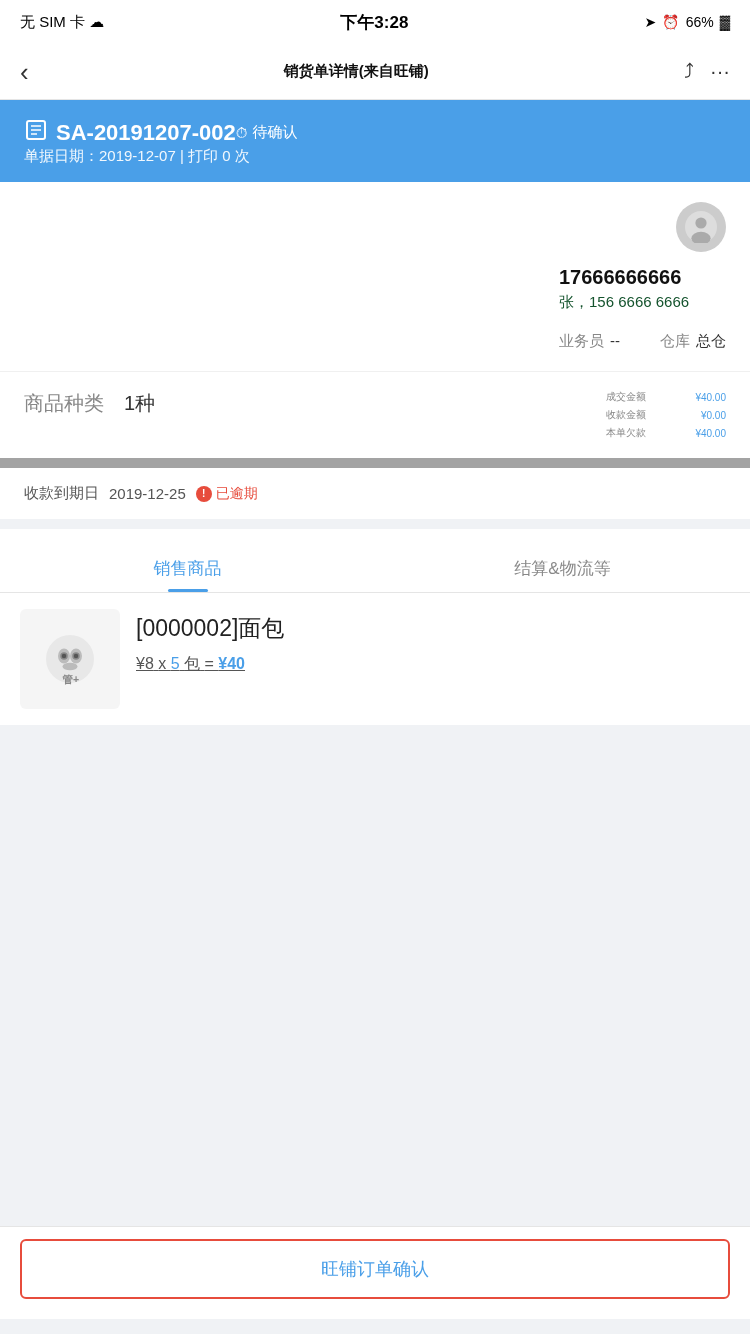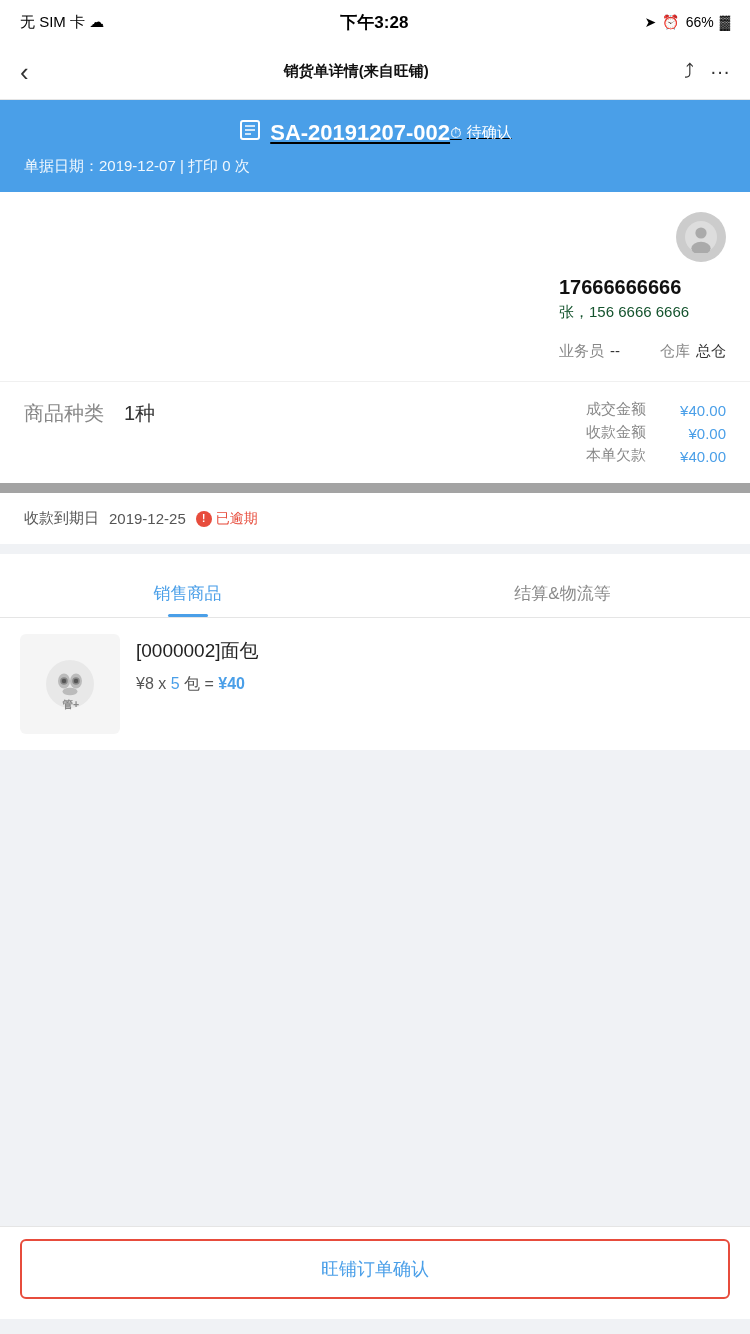--- a/index.html
+++ b/index.html
@@ -61,23 +61,21 @@
 
     
     .header-card {
       background: #4a9fe8;
       padding: 18px 24px 16px;
       margin-bottom: 0;
     }
     .header-card-top {
       display: flex;
       align-items: center;
-      justify-content: center;
-      margin-bottom: 10px;
-      text-decoration: underline;
+      justify-content: flex-start;
     }
     .order-id {
       font-size: 22px;
       font-weight: 700;
       color: #fff;
       display: flex;
       align-items: center;
       gap: 8px;
     }
     .order-id-icon {
@@ -146,21 +144,21 @@
       margin-bottom: 0;
       display: flex;
       align-items: flex-start;
       justify-content: space-between;
       border-top: 1px solid #f0f0f0;
     }
     .summary-left { display: flex; align-items: center; gap: 20px; font-size: 20px; color: #555; }
     .summary-label { color: #888; }
     .summary-value { color: #333; font-weight: 500; }
     .summary-right { display: flex; flex-direction: column; gap: 4px; align-items: flex-end; }
-    .summary-row { display: flex; align-items: flex-end; gap: 10px; font-size: 15px; }
+    .summary-row { display: flex; align-items: center; gap: 10px; font-size: 10px; }
     .summary-row-label { color: #888; }
     .summary-row-value { color: #4a9fe8; font-weight: 500; min-width: 70px; text-align: right; }
 
     
     .due-date-section {
       background: #fff;
       padding: 16px 24px;
       font-size: 15px;
       color: #555;
       display: flex;
@@ -234,28 +232,29 @@
       border-radius: 6px;
       display: flex;
       align-items: center;
       justify-content: center;
       flex-shrink: 0;
       overflow: hidden;
     }
     .product-image svg { width: 60px; height: 60px; }
     .product-info { flex: 1; padding-top: 4px; }
     .product-name {
-      font-size: 19px;
+      font-size: 23px;
       font-weight: 500;
       color: #222;
       margin-bottom: 10px;
     }
     .product-calc {
       font-size: 16px;
       color: #555;
+      text-decoration: underline;
     }
     .product-calc .highlight {
       color: #4a9fe8;
     }
     .product-calc .total {
       color: #4a9fe8;
       font-weight: 600;
     }
 
     

